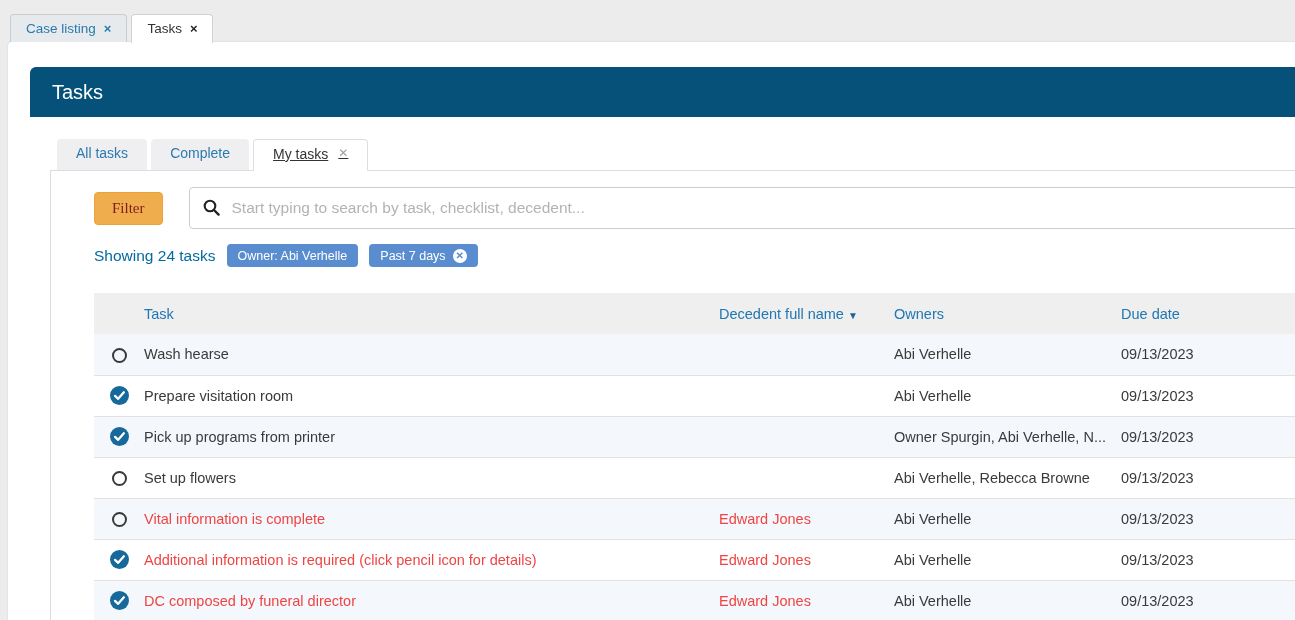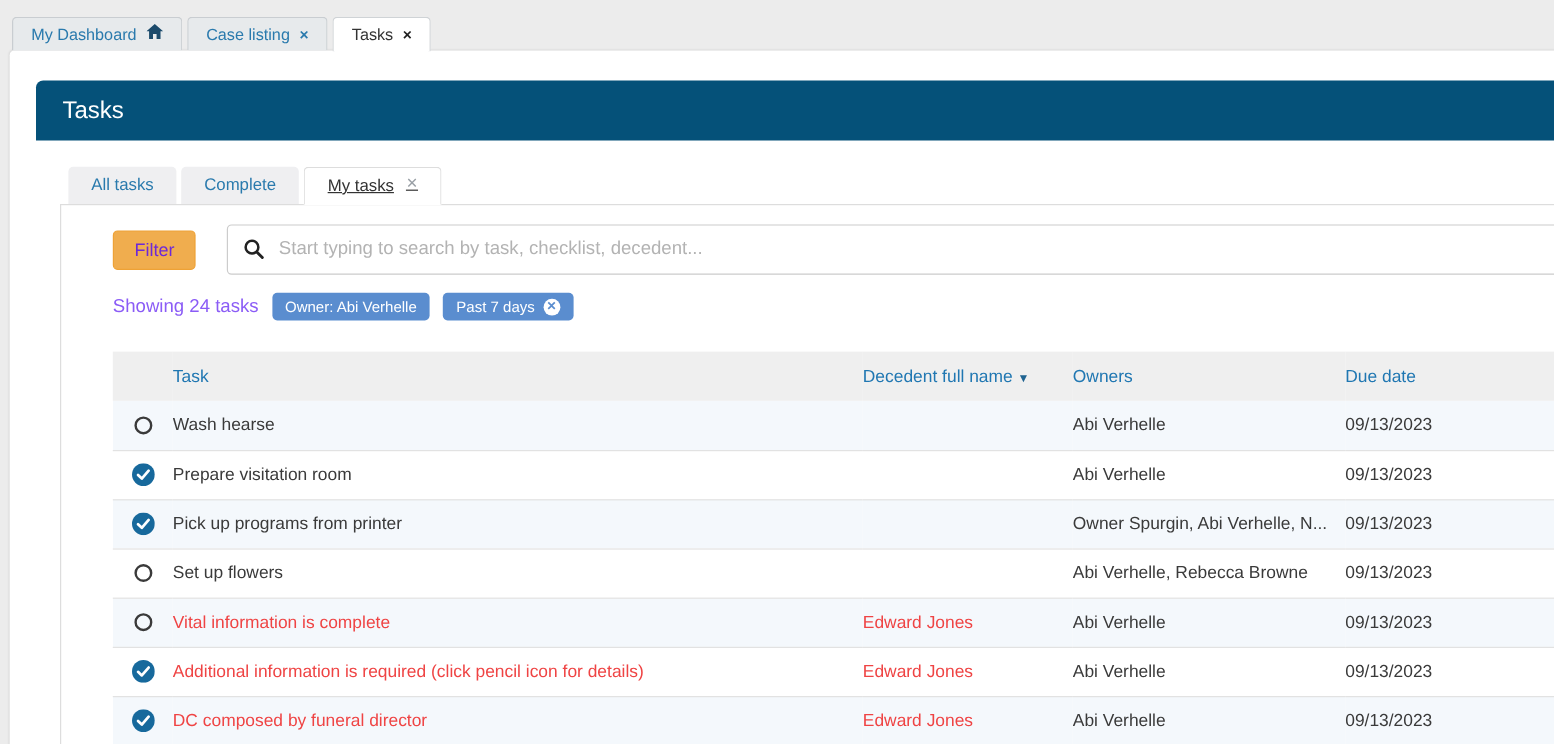--- a/index.html
+++ b/index.html
@@ -34,33 +34,33 @@
   .vtab.active { background:#fff; color:#333; border:1px solid #ddd; border-bottom:1px solid #fff;
                  margin-bottom:-1px; height:32px;text-decoration:underline; }
   .vtab .close-x { color:#9aa0a6; font-size:12px; }
 
   
   .panel { margin-left:42px; border:1px solid #ddd; background:#fff;
            padding:16px 0 60px 43px; min-height:460px; position:relative; z-index:1; }
 
   
   .filter-row { display:flex; align-items:center; }
-  .btn-filter { background:#f0ad4e; color:#6d28d9; border:1px solid #eea236; border-radius:4px;
+  .btn-filter { background:#f0ad4e; color:#7f1d1d; border:1px solid #eea236; border-radius:4px;
                 font-size:15px; padding:6px 17px; height:33px; cursor:pointer;
-                font-family:Liberation Sans, sans-serif; }
+                font-family:Liberation Serif, serif; }
   .search-wrap { position:relative; flex:1; margin-left:26px; }
   .search-wrap input { width:100%; height:42px; border:1px solid #ccc; border-radius:4px;
                        padding:0 12px 0 42px; font-size:15.5px; color:#333;
                        font-family:"Liberation Sans", sans-serif; outline:none; }
   .search-wrap input::placeholder { color:#b3b3b3; }
   .search-ic { position:absolute; left:14px; top:12px; }
 
   
   .summary-row { display:flex; align-items:center; margin-top:15px; }
-  .summary-text { font-size:15.5px; color:#8b5cf6; }
+  .summary-text { font-size:15.5px; color:#0369a1; }
   .pill { display:inline-flex; align-items:center; gap:7px; background:#5a8dcf; color:#fff;
           border-radius:4px; font-size:12.5px; padding:4px 11px; margin-left:11px; height:23px; }
   .pill .rm { width:14px; height:14px; background:#fff; color:#5a8dcf; border-radius:50%;
               font-size:10px; line-height:14px; text-align:center; font-weight:bold; cursor:pointer; }
 
   
   table { border-collapse:collapse; margin-top:26px; table-layout:fixed; width:1260px; }
   thead th { background:#efefef; color:#2077b2; font-weight:400; font-size:14.5px;
              text-align:left; height:41px; padding:0; cursor:pointer;margin-top:45px; }
   thead th .caret { font-size:10px; color:#1f6391; margin-left:4px; }
@@ -73,26 +73,20 @@
   .linktext { color:#ef4444; cursor:pointer; }
   .circle-open { display:inline-block; width:15px; height:15px; border:2px solid #3a3a3a;
                  border-radius:50%; vertical-align:middle; cursor:pointer; }
   .circle-done { display:inline-block; width:19px; height:19px; vertical-align:middle; cursor:pointer; }
 </style>
 </head>
 <body>
 
 <div class="topbar">
     <div class="wtab">
-      <span>My Dashboard</span>
-      <span><svg class="home-ic" width="14" height="13" viewBox="0 0 16 15">
-          <path d="M8 0 L16 7 H13.5 V14.5 H9.7 V9.6 H6.3 V14.5 H2.5 V7 H0 Z" fill="#1b4a6b"></path>
-        </svg></span>
-    </div>
-    <div class="wtab">
       <span>Case listing</span>
       <span class="close-x">×</span>
     </div>
     <div class="wtab active">
       <span>Tasks</span>
       <span class="close-x">×</span>
     </div>
   </div>
 
 <div class="card">

